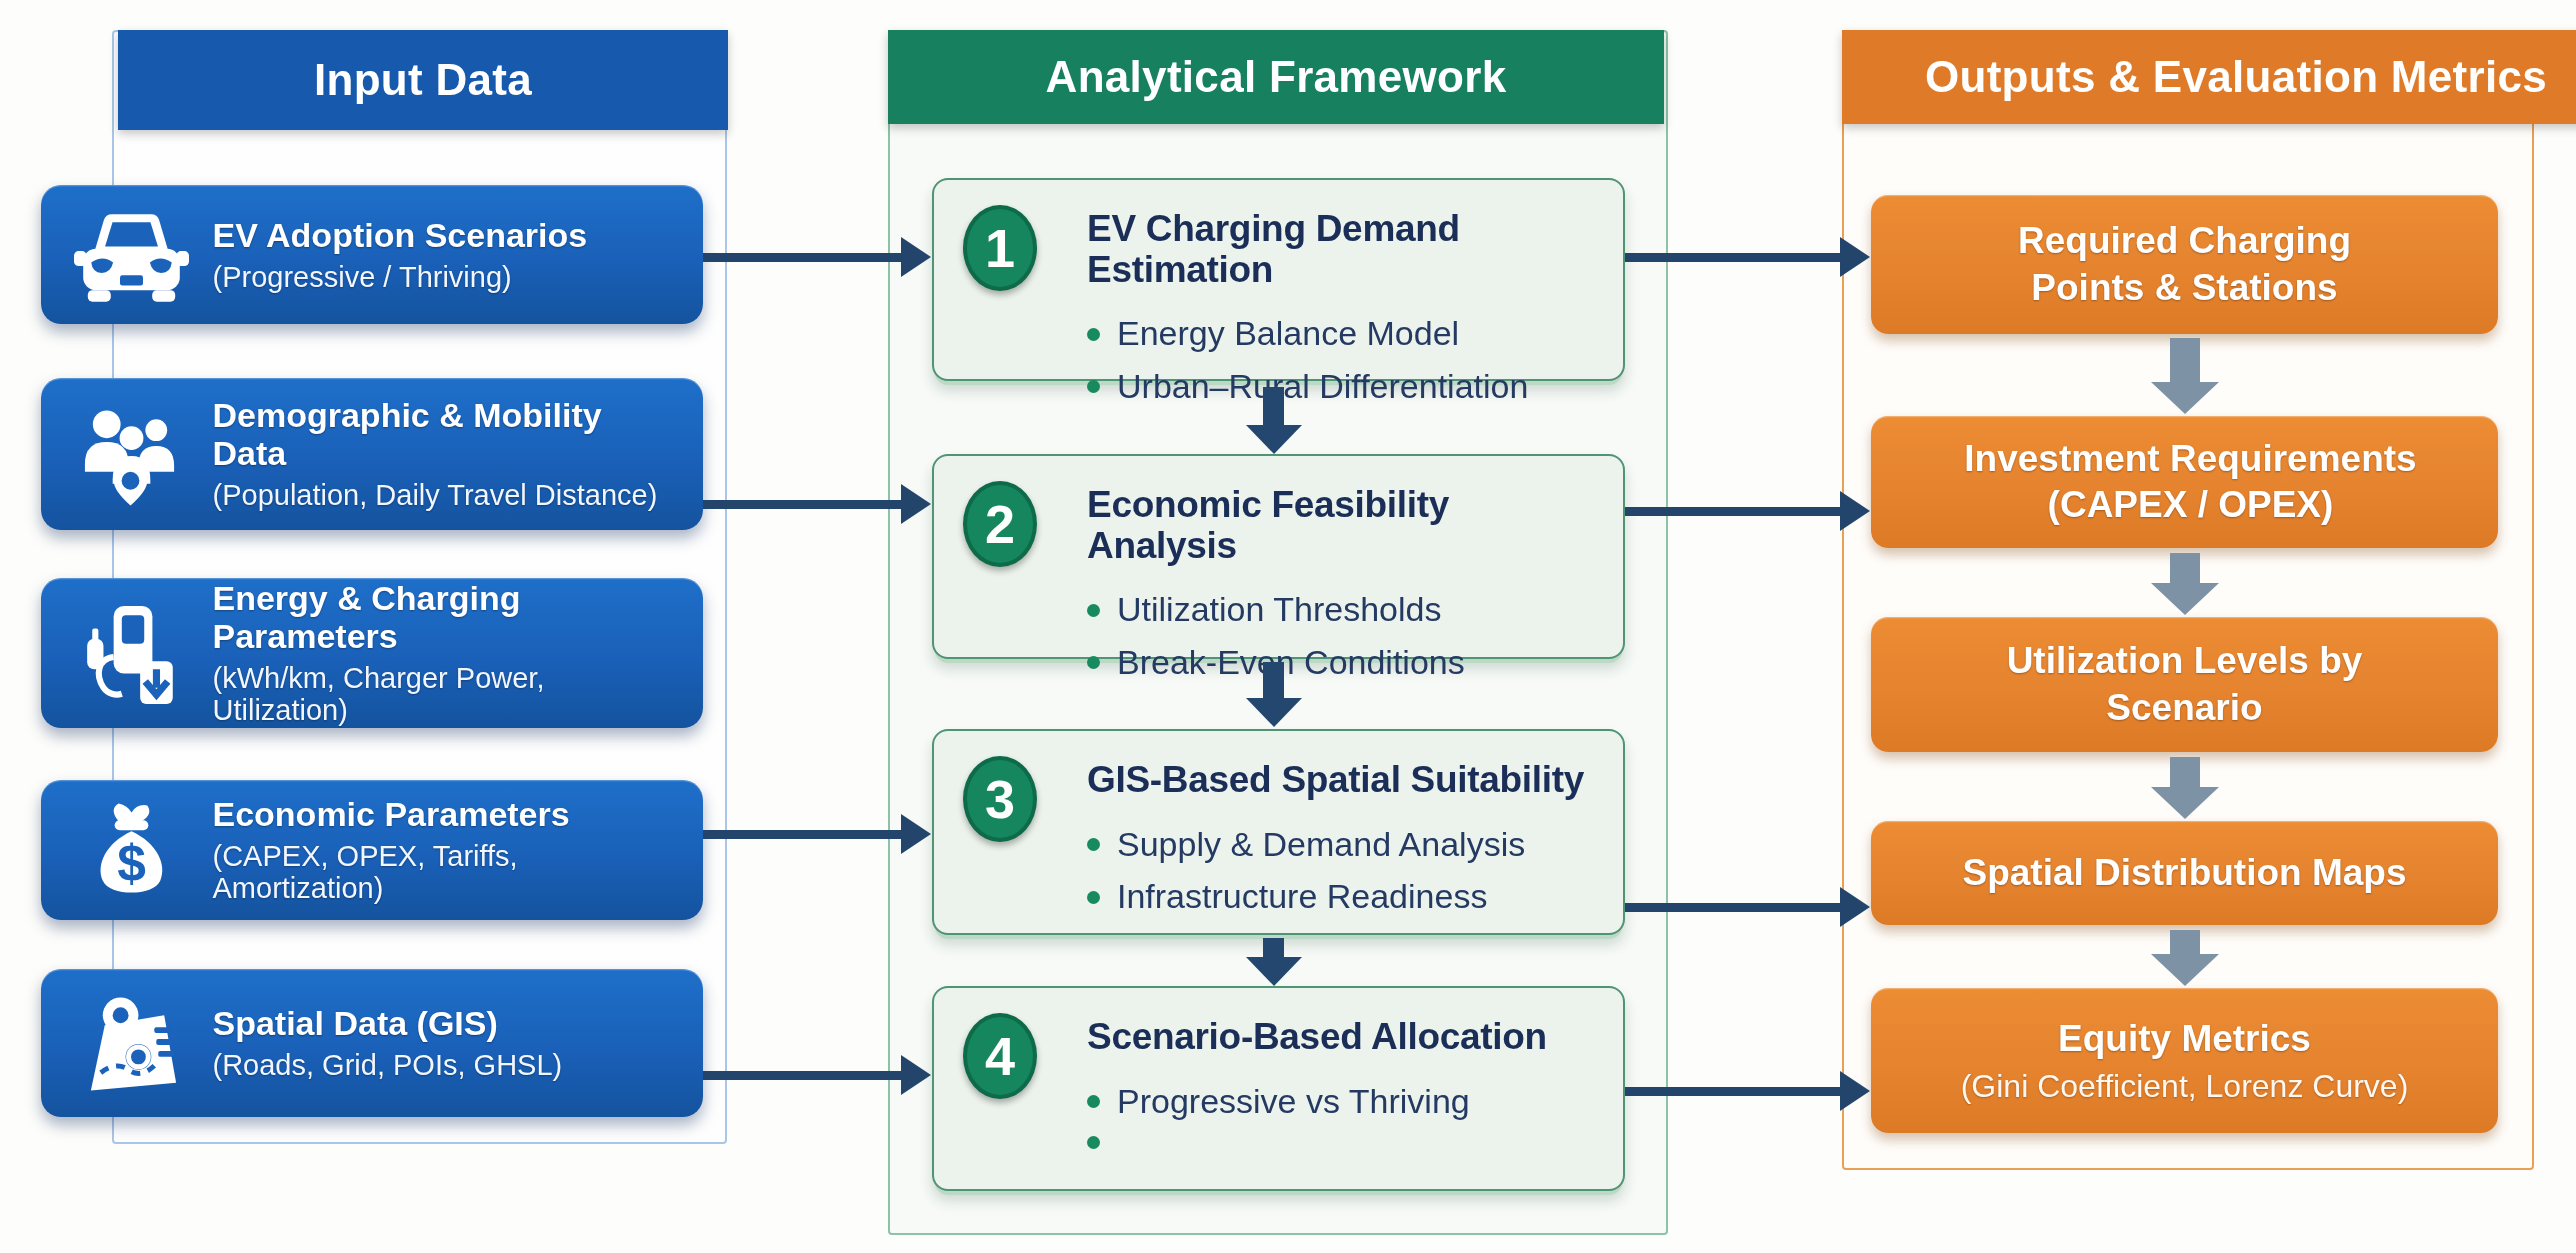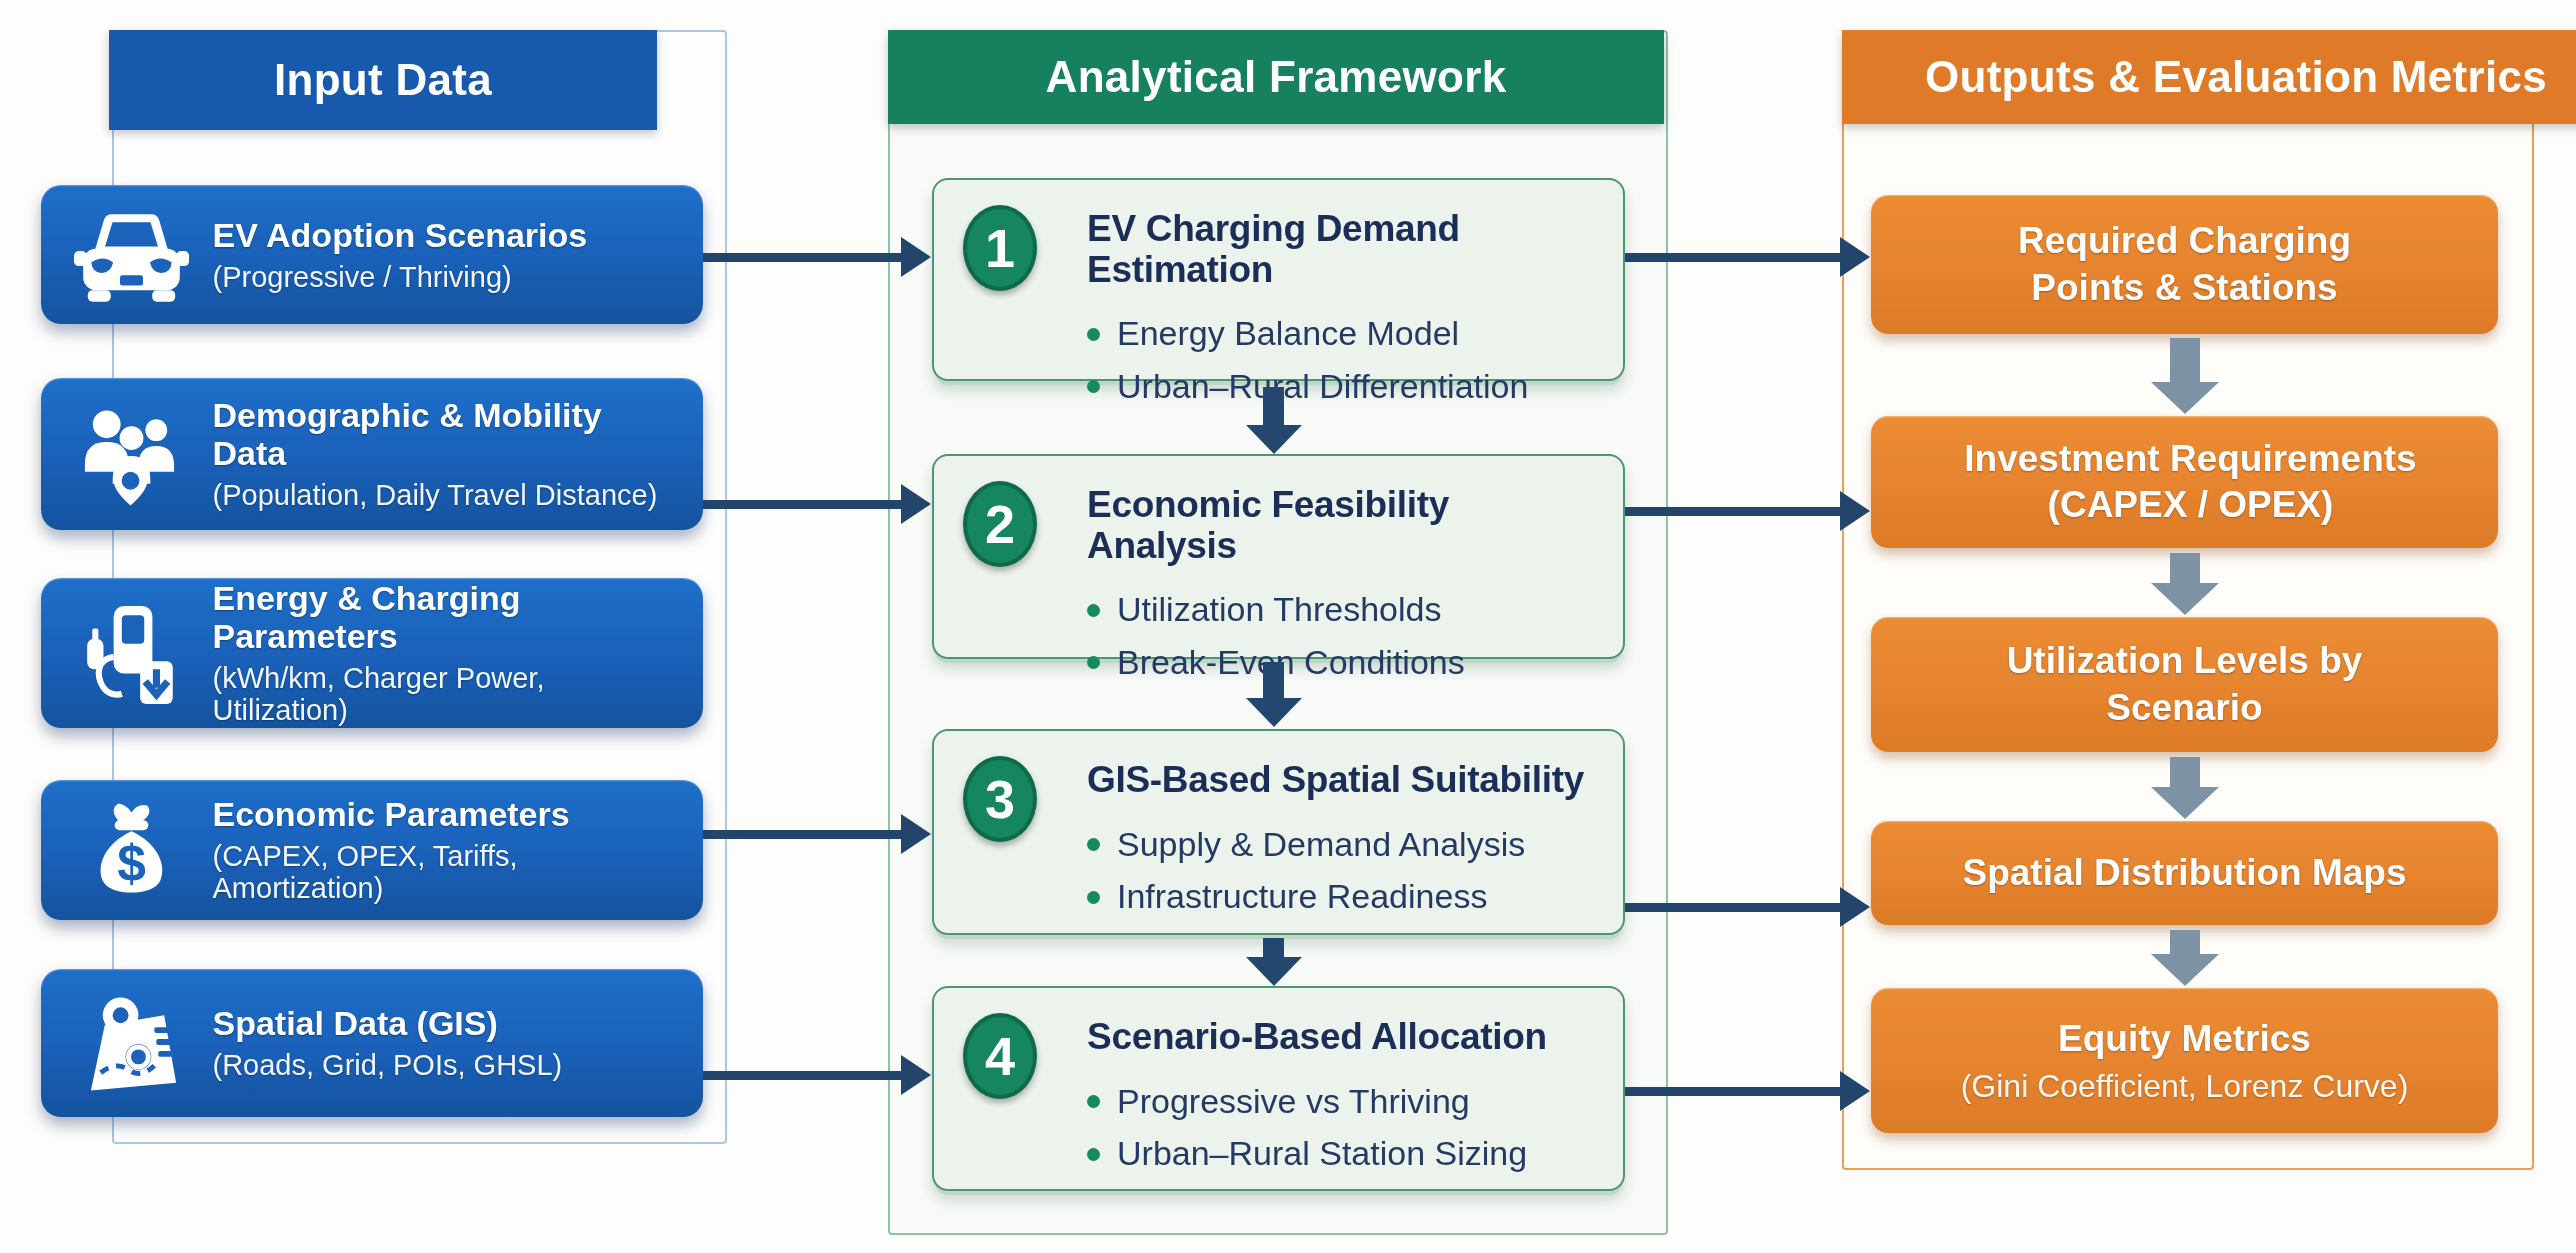--- a/index.html
+++ b/index.html
@@ -74,21 +74,21 @@
 </style>
 </head>
 <body>
 
 <div class="canvas">
 
   <div class="col-frame frame-input" style="left:112px;top:30px;width:611px;height:1110px;"></div>
   <div class="col-frame frame-framework" style="left:888px;top:30px;width:776px;height:1201px;"></div>
   <div class="col-frame frame-output" style="left:1842px;top:30px;width:688px;height:1136px;"></div>
 
-  <div class="hdr hdr-blue" style="left:109px;top:30px;width:548px;height:100px;">Input Data</div>
+  <div class="hdr hdr-blue" style="left:118px;top:30px;width:610px;height:100px;">Input Data</div>
   <div class="hdr hdr-green" style="left:888px;top:30px;width:776px;height:94px;">Analytical Framework</div>
   <div class="hdr hdr-orange" style="left:1842px;top:30px;width:788px;height:94px;">Outputs &amp; Evaluation Metrics</div>
 
   <div class="ibox" style="top:185px;height:139px;">
     <span class="icon">
       <svg width="115" height="99" viewBox="0 0 100 86">
         <path fill="#ffffff" d="M18 40 L26 13 Q27.5 8 33 8 H67 Q72.5 8 74 13 L82 40 Z"></path>
         <path fill="#1b62ba" d="M27 36 L33.5 15 H66.5 L73 36 Z"></path>
         <rect fill="#ffffff" x="8" y="38" width="84" height="36" rx="11"></rect>
         <rect fill="#ffffff" x="0" y="40" width="11" height="13" rx="4"></rect>
@@ -227,21 +227,20 @@
   <div class="fbox" style="top:986px;height:205px;">
     <span class="fnum">4</span>
     <span class="ftitle">Scenario-Based Allocation</span>
     <span class="fbullets">
       <span class="fb">
           <i class="dot"></i>
           <span class="fbtext">Progressive vs Thriving</span>
         </span>
       <span class="fb">
           <i class="dot"></i>
-          <span class="fbtext">Urban–Rural Station Sizing</span>
         </span>
     </span>
   </div>
 
   <div class="obox" style="top:195px;height:139px;">
     <span class="otext">Required Charging
 Points &amp; Stations</span>
   </div>
   <div class="obox" style="top:416px;height:132px;padding-left:36px;">
     <span class="otext">Investment Requirements

